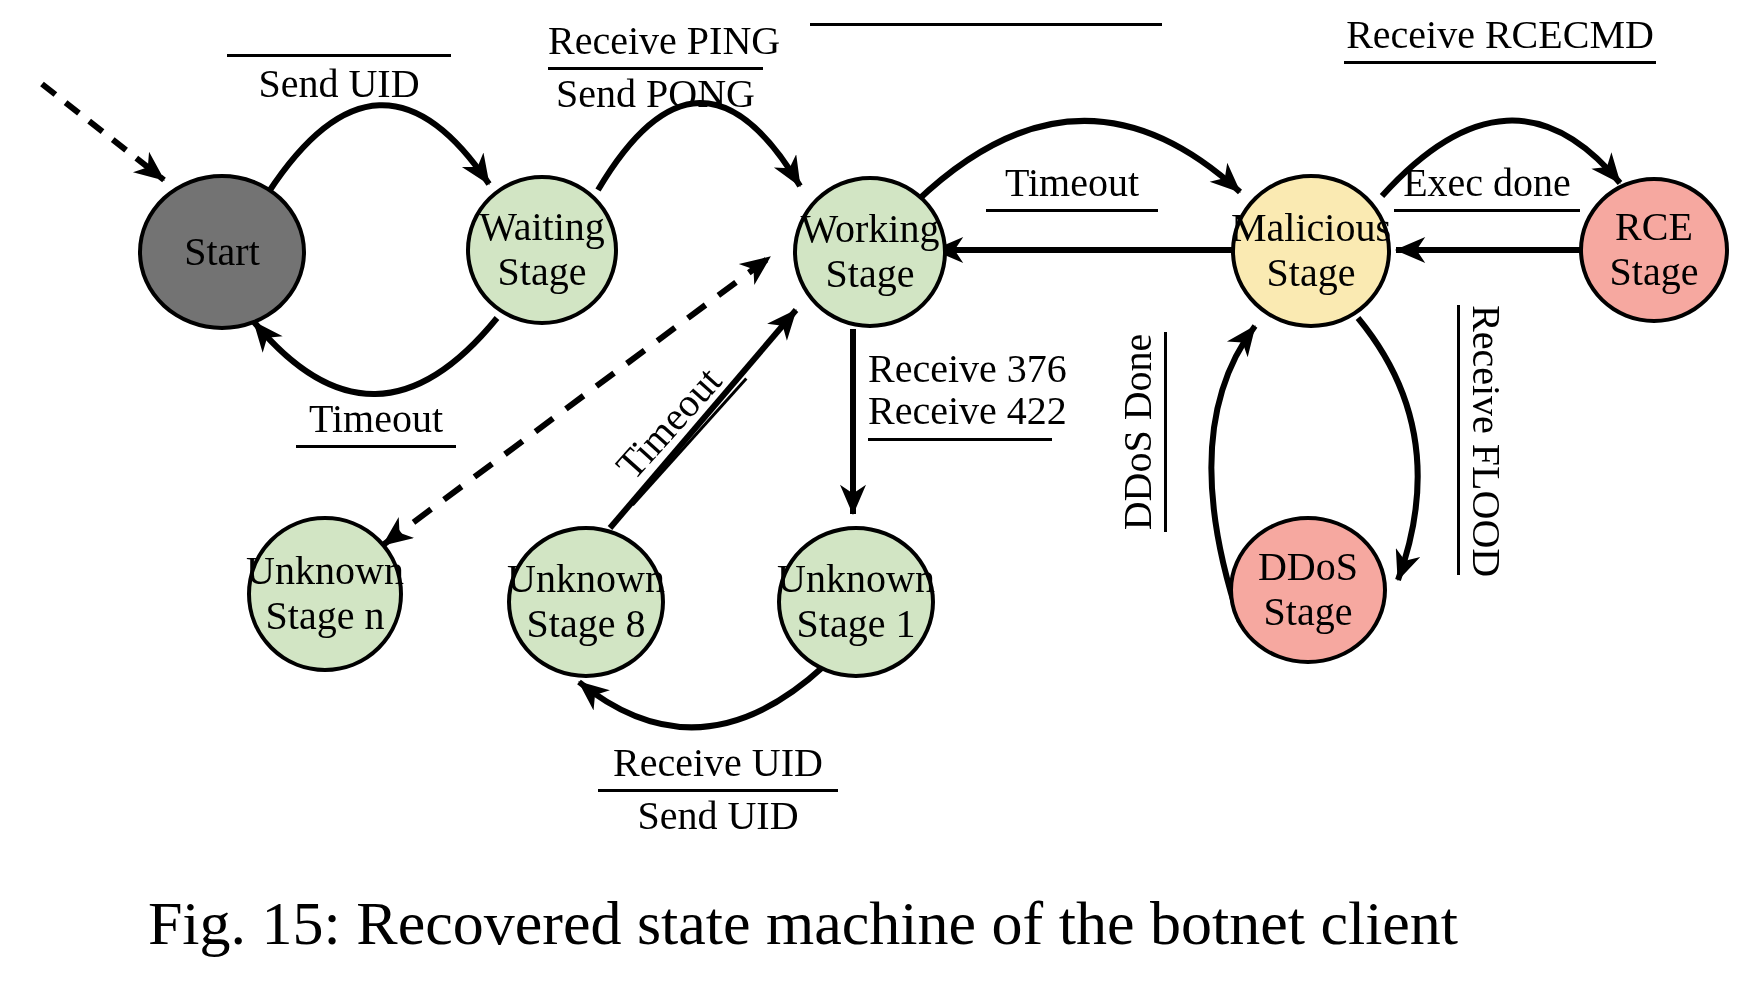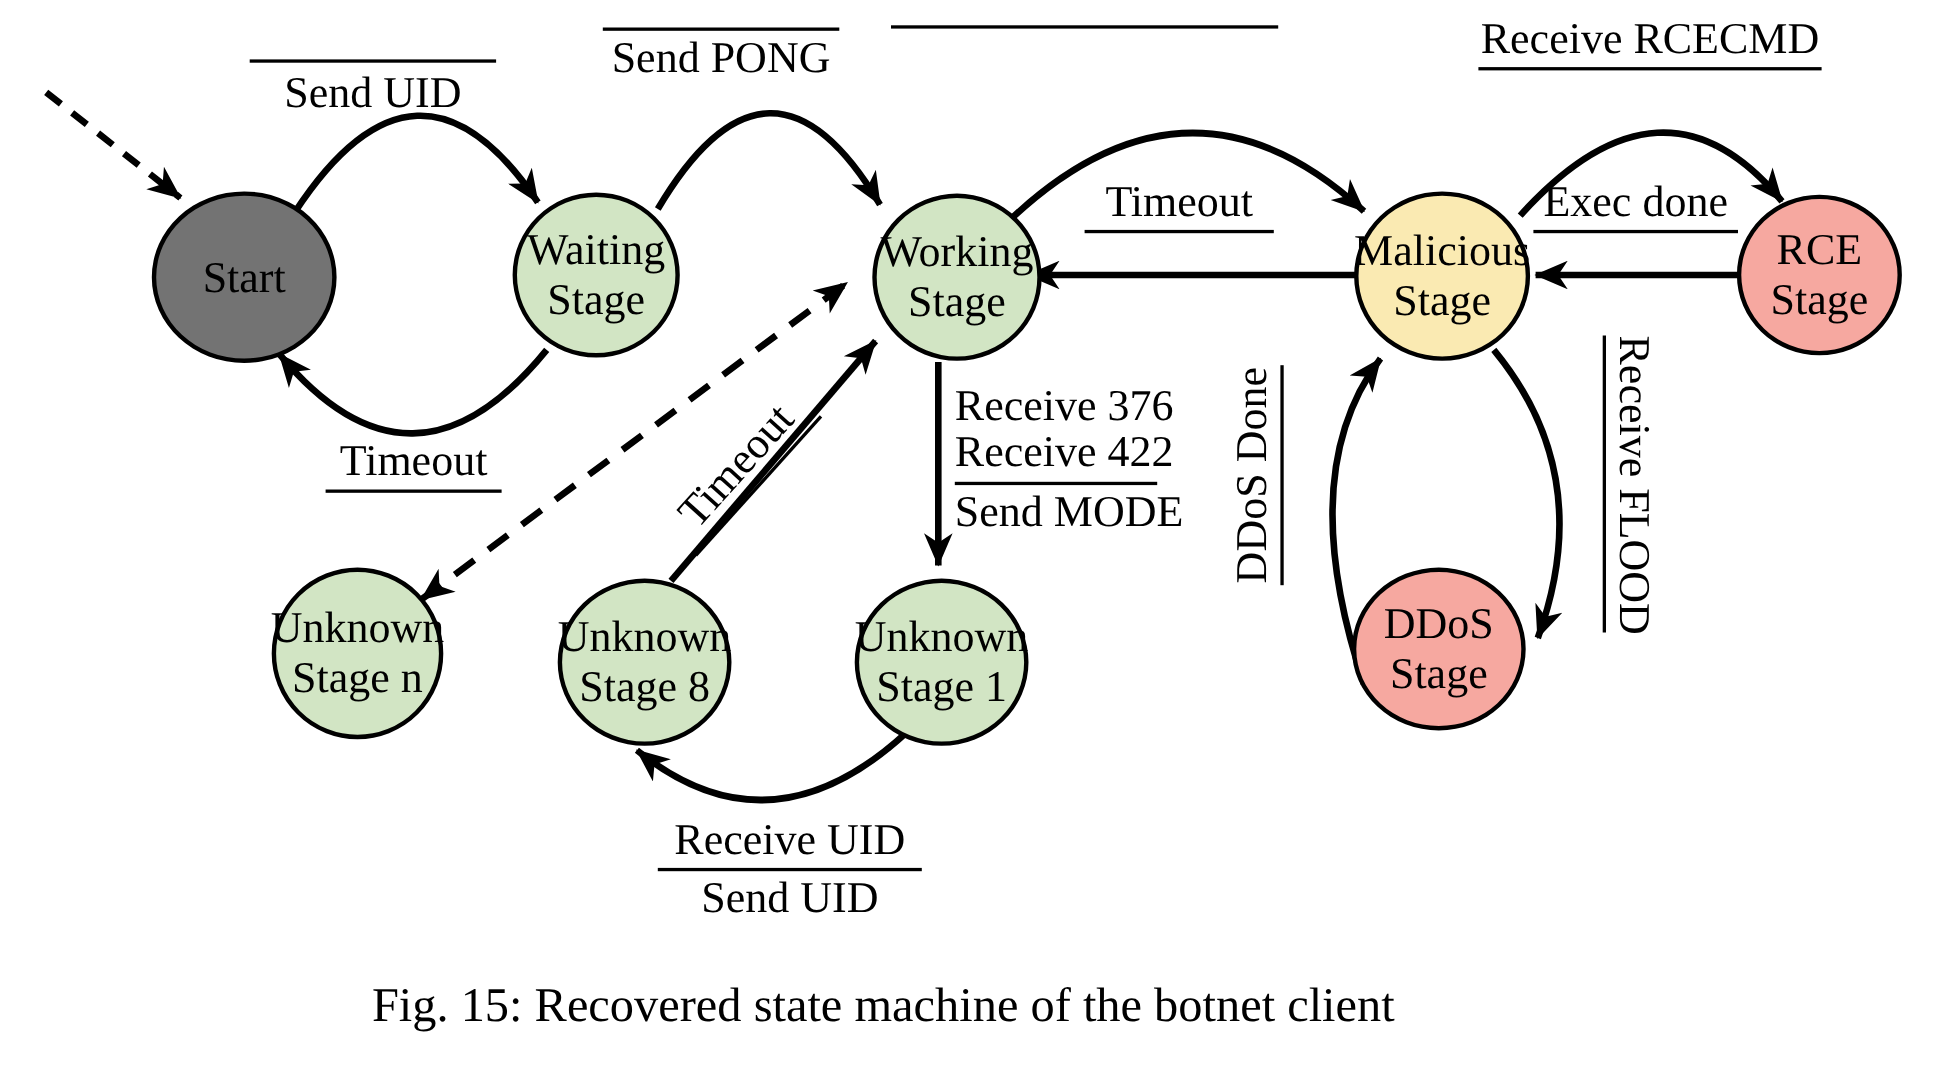--- a/index.html
+++ b/index.html
@@ -21,21 +21,21 @@
   }
   .lbl div { white-space:nowrap; }
   .rule { height:0; border-top:3px solid #000; margin:5px 0 3px 0; }
   .rule.over { margin:0 0 6px 0; }
   .rot {
     position:absolute; font-size:40px; line-height:1.05; text-align:center;
     border-bottom:3px solid #000; padding-bottom:5px; white-space:nowrap;
   }
   .caption {
     position:absolute; left:803px; top:888px; transform:translateX(-50%);
-    font-size:44px; white-space:nowrap;
+    font-size:62px; white-space:nowrap;
   }
 </style>
 </head>
 <body>
 
 <svg class="edges" width="1760" height="992" viewBox="0 0 1760 992">
   <defs>
     <marker id="arr" markerUnits="userSpaceOnUse" markerWidth="34" markerHeight="26" viewBox="0 0 30 24" refX="28" refY="12" orient="auto-start-reverse">
       <path d="M 1 0 L 29 12 L 1 24 L 9 12 Z" fill="#000"></path>
     </marker>
@@ -118,20 +118,21 @@
   <div class="rule over"></div>
   <div>Send UID</div>
 </div>
 
 <div class="lbl" style="left:296px; top:398px; width:160px;">
   <div>Timeout</div>
   <div class="rule"></div>
 </div>
 
 <div class="lbl" style="left:548px; top:20px; width:215px;">
+  <div>Receive PING</div>
   <div class="rule"></div>
   <div>Send PONG</div>
 </div>
 
 <div class="lbl" style="left:810px; top:18px; width:352px;">
   <div class="rule"></div>
 </div>
 
 <div class="lbl" style="left:1344px; top:14px; width:312px;">
   <div>Receive RCECMD</div>
@@ -145,21 +146,20 @@
 
 <div class="lbl" style="left:1394px; top:162px; width:186px;">
   <div>Exec done</div>
   <div class="rule"></div>
 </div>
 
 <div class="lbl" style="left:868px; top:348px; width:184px;">
   <div>Receive 376</div>
   <div>Receive 422</div>
   <div class="rule"></div>
-  <div>Send MODE</div>
 </div>
 
 <div class="lbl" style="left:598px; top:742px; width:240px;">
   <div>Receive UID</div>
   <div class="rule"></div>
   <div>Send UID</div>
 </div>
 
 <div class="rot" style="left:1042px; top:407px; width:200px; transform:rotate(-90deg);"><span>DDoS Done</span></div>
 

